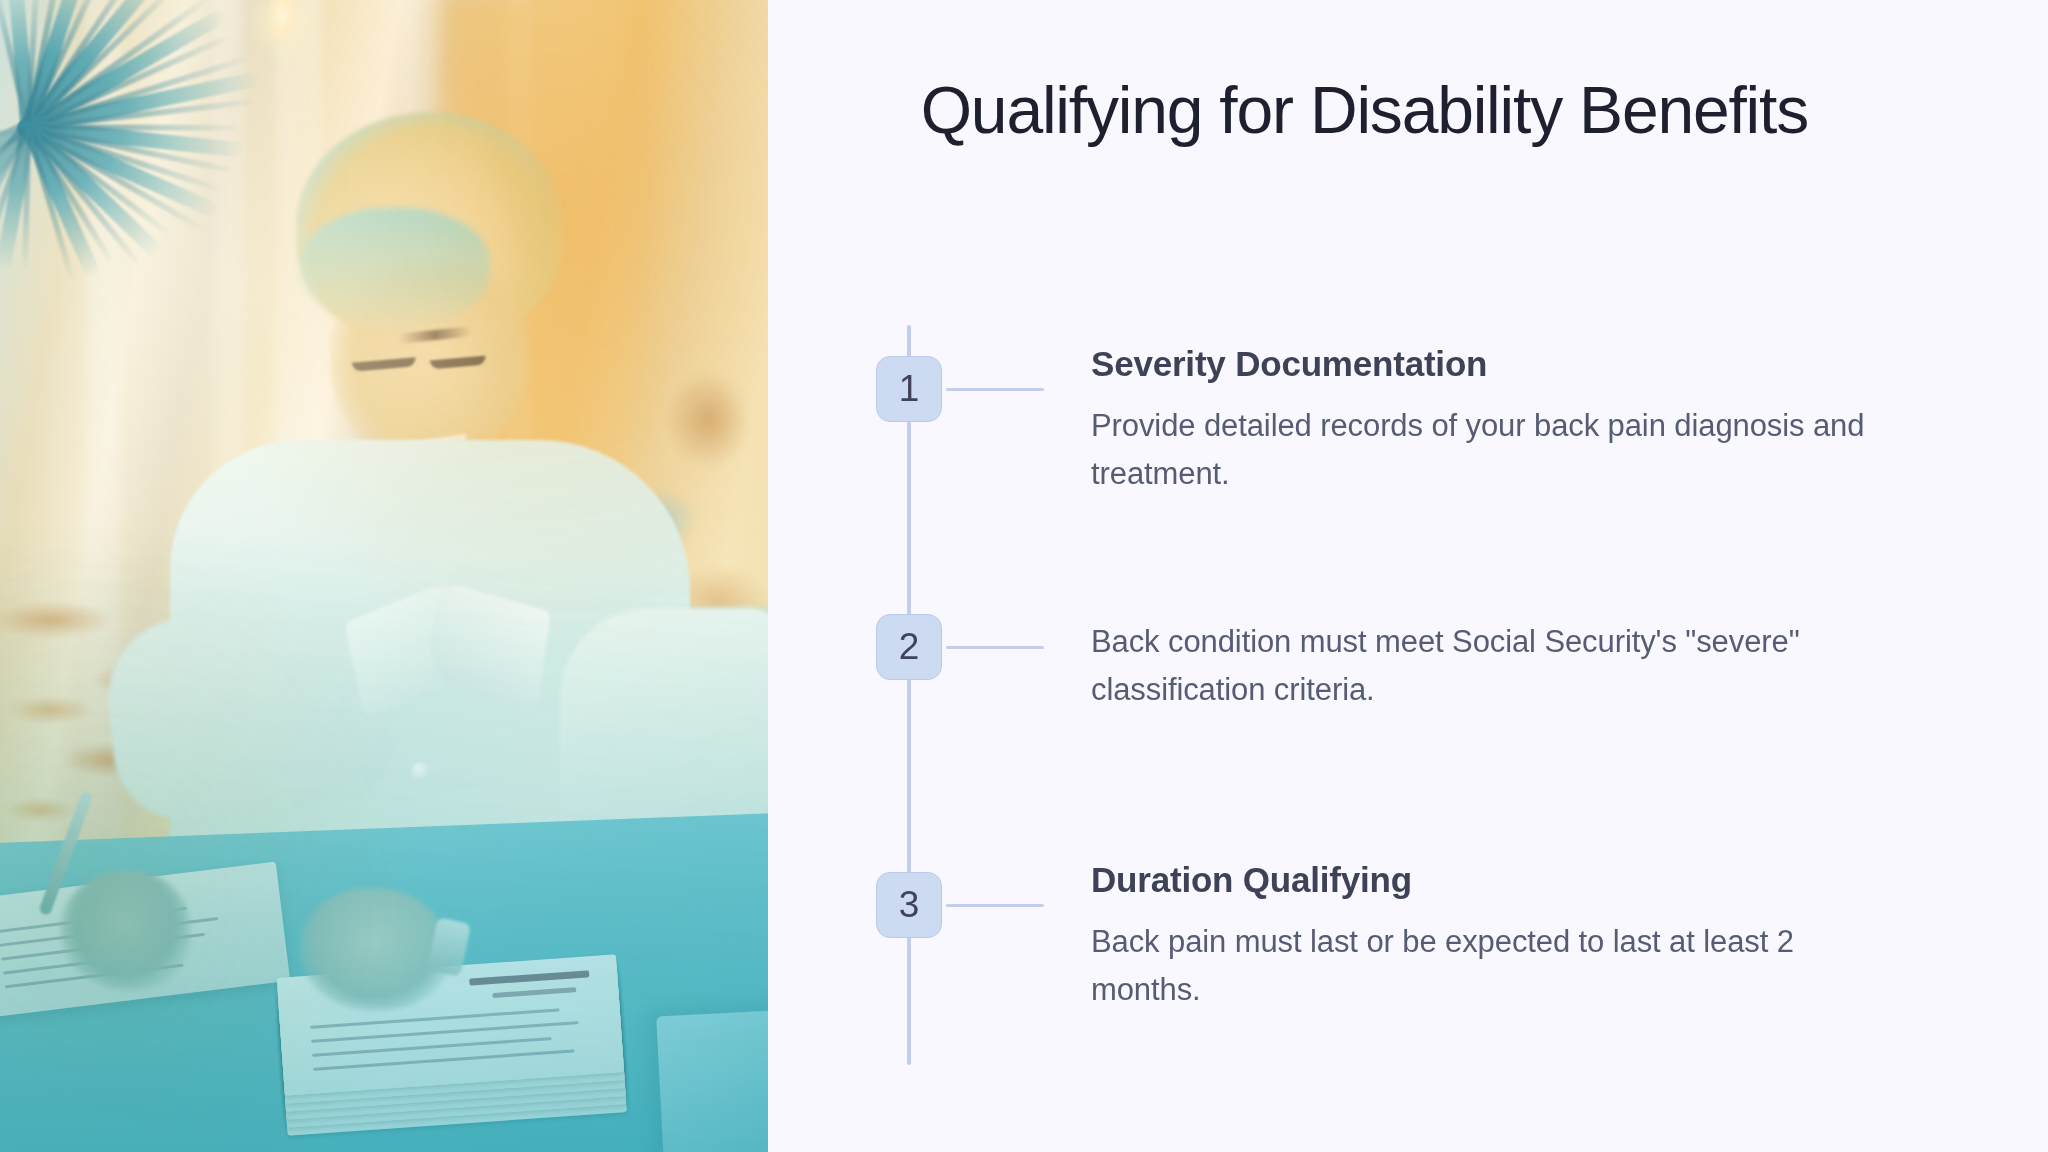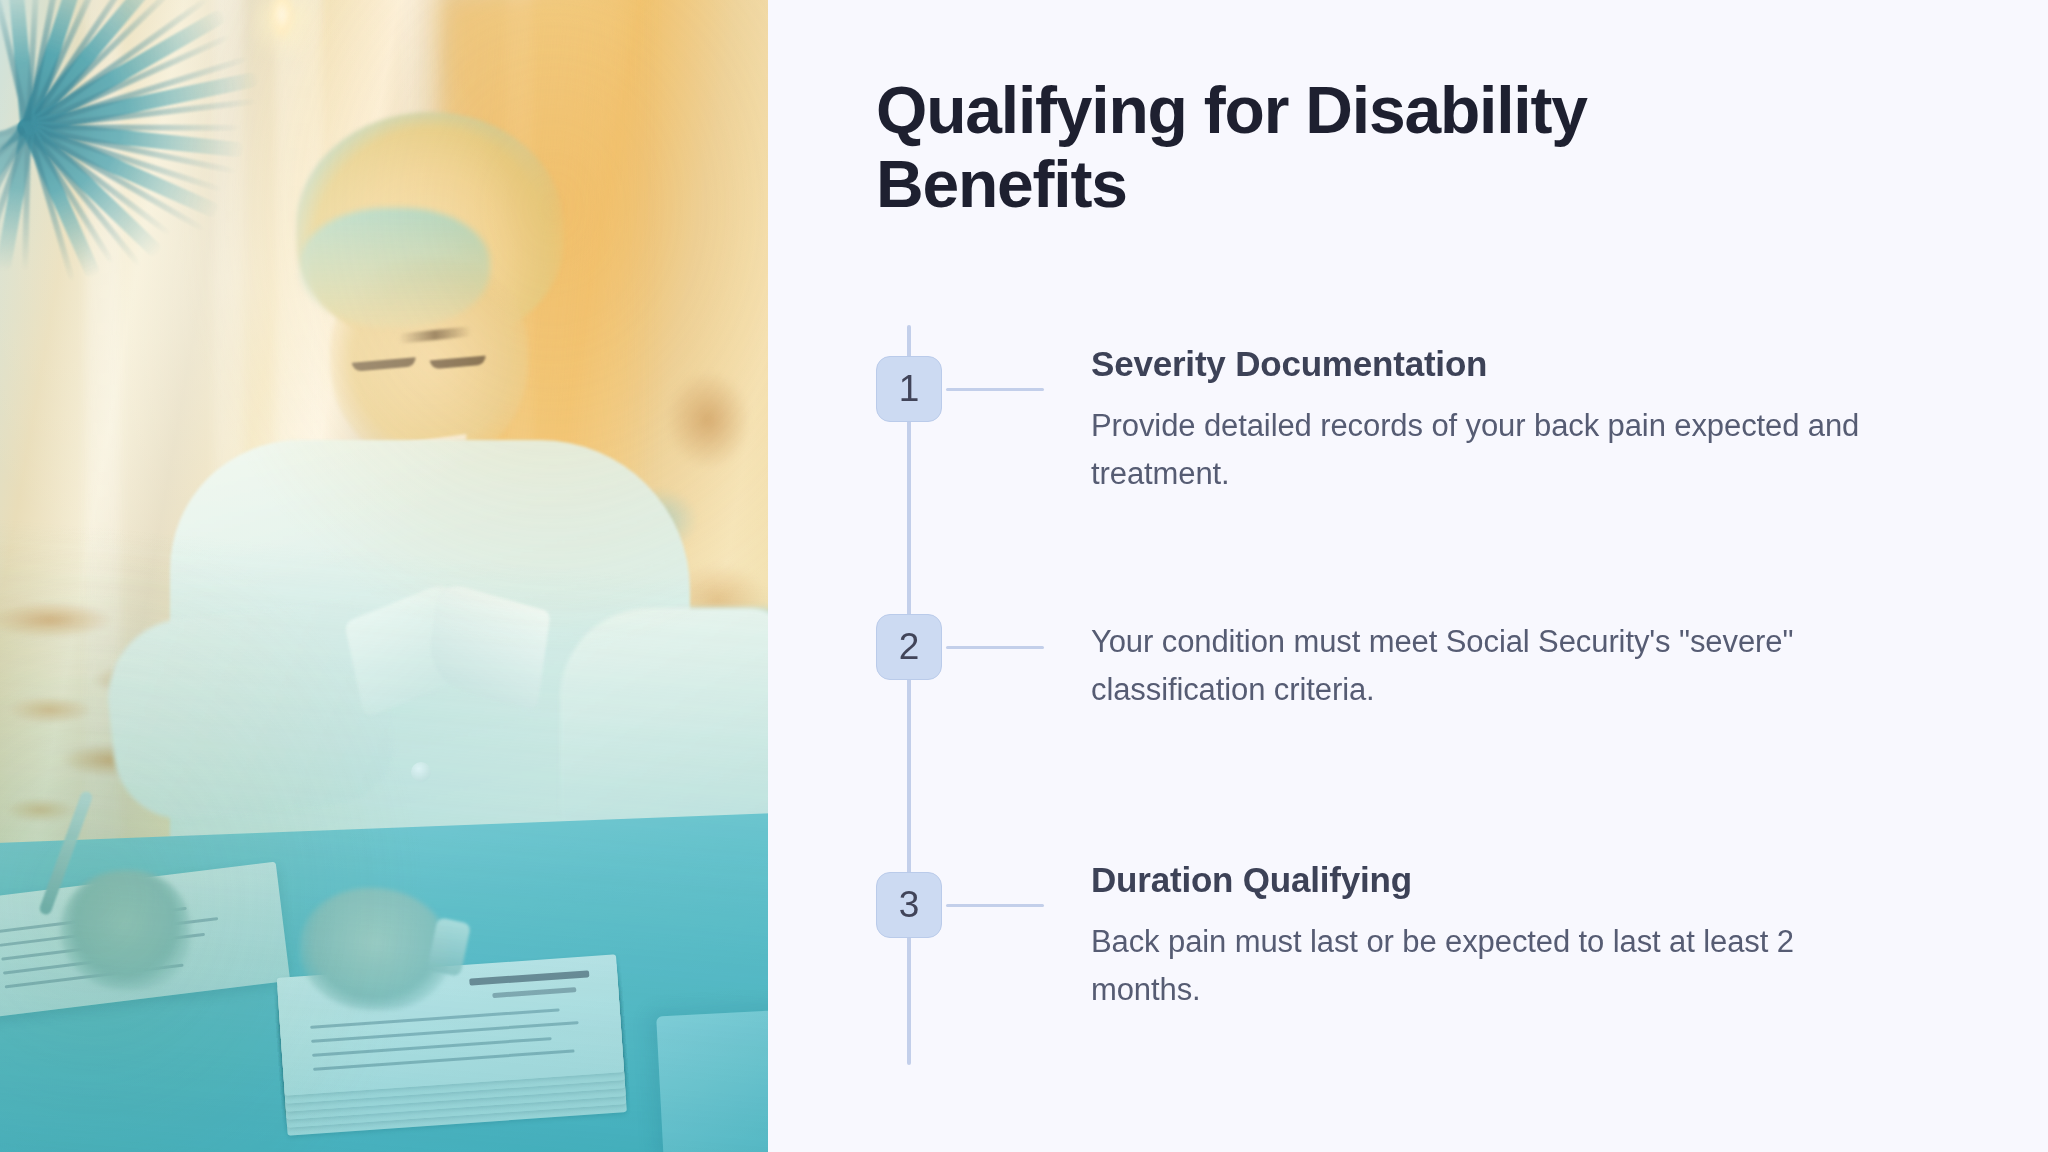--- a/index.html
+++ b/index.html
@@ -458,28 +458,29 @@
   
   .content {
     position: relative;
     flex: 1 1 auto;
     height: 1152px;
     background: #f8f8fe;
   }
 
   .page-title {
     position: absolute;
-    left: 108px;
+    left: 120px;
     top: 74px;
     width: 920px;
     font-size: 66px;
     line-height: 1.12;
-    font-weight: 700;
+    font-weight: 400;
     letter-spacing: -1.2px;
     color: #1e2030;
+    text-align: right;
   }
 
   
   .timeline {
     position: absolute;
     left: 108px;
     top: 325px;
     width: 1160px;
   }
 
@@ -657,29 +658,29 @@
     <h1 class="page-title">Qualifying for Disability Benefits</h1>
 
     <div class="timeline">
       <div class="timeline-axis"></div>
 
       <div class="step step-1">
         <div class="step-badge">1</div>
         <div class="step-connector"></div>
         <div class="step-body">
           <div class="step-title">Severity Documentation</div>
-          <div class="step-desc">Provide detailed records of your back pain expected and treatment.</div>
+          <div class="step-desc">Provide detailed records of your back pain diagnosis and treatment.</div>
         </div>
       </div>
 
       <div class="step step-2">
         <div class="step-badge">2</div>
         <div class="step-connector"></div>
         <div class="step-body">
-          <div class="step-desc">Your condition must meet Social Security's "severe" classification criteria.</div>
+          <div class="step-desc">Back condition must meet Social Security's "severe" classification criteria.</div>
         </div>
       </div>
 
       <div class="step step-3">
         <div class="step-badge">3</div>
         <div class="step-connector"></div>
         <div class="step-body">
           <div class="step-title">Duration Qualifying</div>
           <div class="step-desc">Back pain must last or be expected to last at least 2 months.</div>
         </div>

